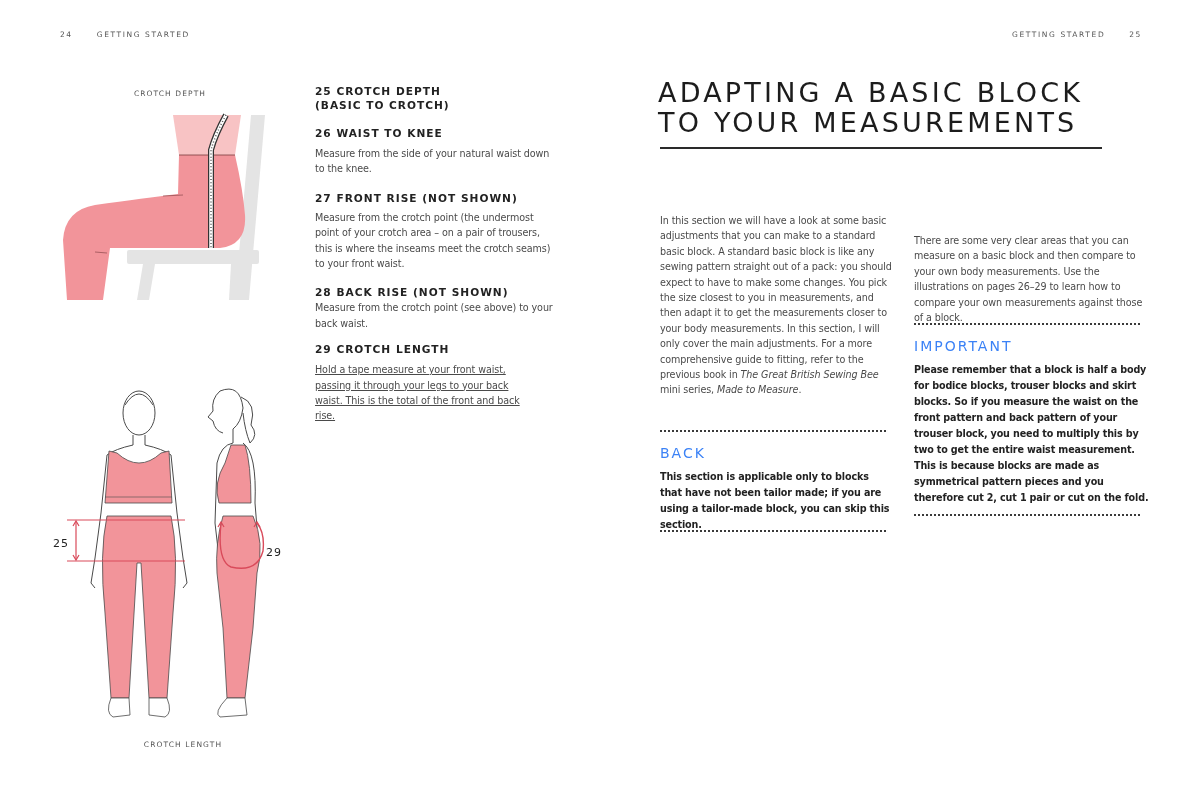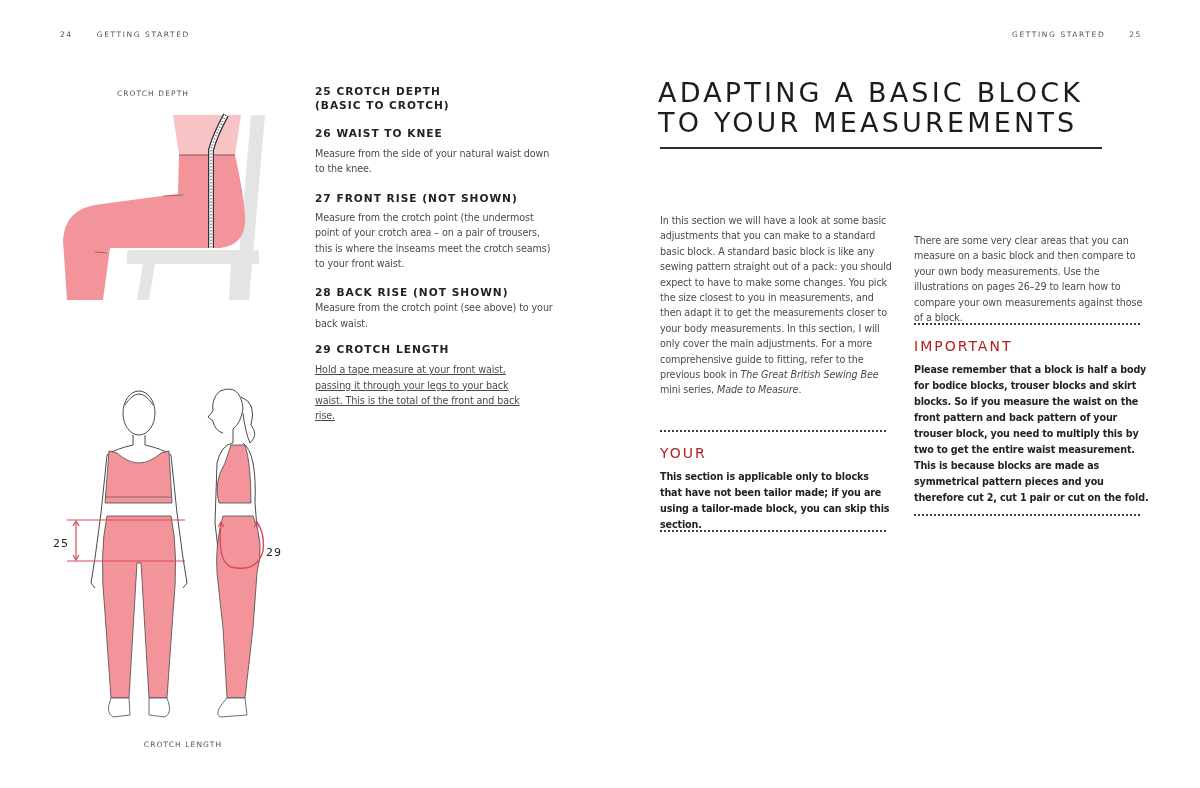--- a/index.html
+++ b/index.html
@@ -7,34 +7,34 @@
          font-family:"DejaVu Sans", sans-serif; color:#2a2a2a; }
   .abs { position:absolute; }
   .runhead { font-size:7.5px; letter-spacing:1.6px; color:#555; }
   .caption { font-size:7.5px; letter-spacing:1.1px; color:#555; text-align:center; }
   .h3 { font-weight:bold; font-size:10.6px; letter-spacing:1px; color:#222; line-height:14px; }
   .body { font-size:9.6px; line-height:15.4px; color:#4a4a4a; letter-spacing:-0.1px; }
   .body i { font-style:italic; }
   .title { font-size:27px; letter-spacing:3.2px; color:#1c1c1c; line-height:30px; font-weight:normal; }
   .rule { border-top:2px solid #2a2a2a; }
   .dots { border-top:2px dotted #3a3a3a; height:0; }
-  .boxhead { font-size:14px; letter-spacing:2px; color:#b91c1c; }
+  .boxhead { font-size:14px; letter-spacing:2px; color:#3b82f6; }
   .boxbody { font-size:9.6px; line-height:16px; color:#222; font-weight:bold; letter-spacing:-0.15px; }
   .num { font-size:11px; color:#222; letter-spacing:1px; }
 </style>
 </head>
 <body>
 
 <div class="abs runhead" style="left:60px; top:30px;">
   <span>24</span>
   <span style="display:inline-block;width:16px"></span>
   <span>GETTING STARTED</span>
 </div>
 
-<div class="abs caption" style="left:93px; top:89px; width:120px;">CROTCH DEPTH</div>
+<div class="abs caption" style="left:110px; top:89px; width:120px;">CROTCH DEPTH</div>
 
 <svg class="abs" style="left:55px; top:110px;" width="230" height="190" viewBox="0 0 230 190">
 
   <g fill="#e4e4e4">
     <polygon points="196,5 210,5 194,190 180,190"></polygon>
     <rect x="72" y="140" width="132" height="14" rx="2"></rect>
     <polygon points="88,154 100,154 94,190 82,190"></polygon>
     <polygon points="176,154 188,154 186,190 174,190"></polygon>
   </g>
 
@@ -124,21 +124,21 @@
   <div>ADAPTING A BASIC BLOCK</div>
   <div>TO YOUR MEASUREMENTS</div>
 </div>
 <div class="abs rule" style="left:660px; top:147px; width:442px;"></div>
 
 <div class="abs body" style="left:660px; top:213px; width:232px;">
   <span>In this section we will have a look at some basic adjustments that you can make to a standard basic block. A standard basic block is like any sewing pattern straight out of a pack: you should expect to have to make some changes. You pick the size closest to you in measurements, and then adapt it to get the measurements closer to your body measurements. In this section, I will only cover the main adjustments. For a more comprehensive guide to fitting, refer to the previous book in </span><i>The Great British Sewing Bee</i><span> mini series, </span><i>Made to Measure</i><span>.</span>
 </div>
 
 <div class="abs dots" style="left:660px; top:430px; width:226px;"></div>
-<div class="abs boxhead" style="left:660px; top:445px;">YOUR</div>
+<div class="abs boxhead" style="left:660px; top:445px;">BACK</div>
 <div class="abs boxbody" style="left:660px; top:469px; width:232px;">This section is applicable only to blocks that have not been tailor made; if you are using a tailor-made block, you can skip this section.</div>
 <div class="abs dots" style="left:660px; top:530px; width:226px;"></div>
 
 <div class="abs body" style="left:914px; top:213px; width:236px;margin-top:20px;">There are some very clear areas that you can measure on a basic block and then compare to your own body measurements. Use the illustrations on pages 26–29 to learn how to compare your own measurements against those of a block.</div>
 
 <div class="abs dots" style="left:914px; top:323px; width:226px;"></div>
 <div class="abs boxhead" style="left:914px; top:338px;">IMPORTANT</div>
 <div class="abs boxbody" style="left:914px; top:362px; width:236px;">Please remember that a block is half a body for bodice blocks, trouser blocks and skirt blocks. So if you measure the waist on the front pattern and back pattern of your trouser block, you need to multiply this by two to get the entire waist measurement. This is because blocks are made as symmetrical pattern pieces and you therefore cut 2, cut 1 pair or cut on the fold.</div>
 <div class="abs dots" style="left:914px; top:514px; width:226px;"></div>
 

